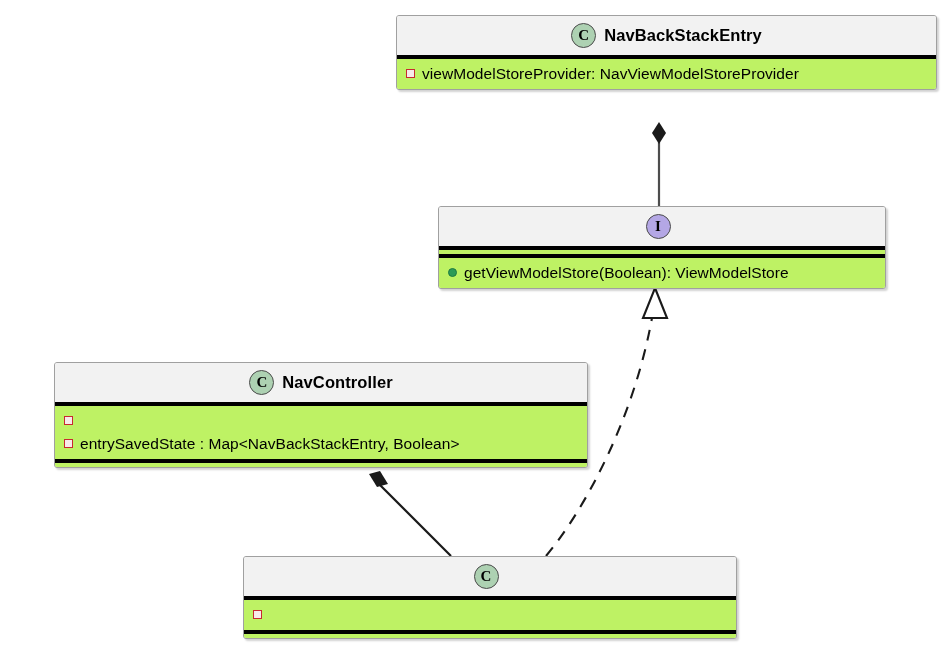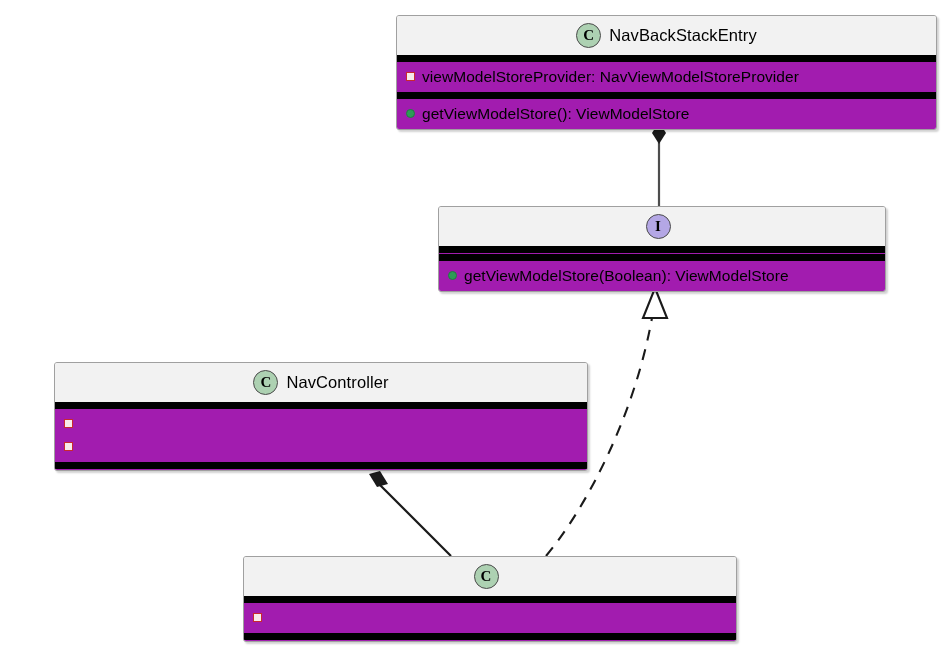--- a/index.html
+++ b/index.html
@@ -44,20 +44,21 @@
     justify-content: center;
     height: 39px;
     background: #f2f2f2;
     padding: 0 10px;
   }
   .uml-title {
     font-size: 16.5px;
     color: #000000;
     white-space: nowrap;
     letter-spacing: 0.1px;
+    font-weight: bold;
   }
   .uml-title.italic { font-style: italic; }
 
   .badge {
     width: 23px;
     height: 23px;
     border-radius: 50%;
     display: inline-flex;
     align-items: center;
     justify-content: center;
@@ -74,22 +75,22 @@
     font-family: "Liberation Serif", serif;
   }
   .badge.iface-badge {
     background: #b4a7e5;
     border: 1.4px solid #4b4b4b;
     font-family: "Liberation Serif", serif;
   }
 
   .uml-compartment {
     box-sizing: border-box;
-    border-top: 7px solid #000000;
-    background: #a21caf;
+    border-top: 4px solid #000000;
+    background: #bef264;
     padding: 3px 0 4px 0;
   }
   .uml-compartment.empty {
     height: 8px;
     padding: 0;
   }
   .uml-row {
     display: flex;
     align-items: center;
     height: 23px;
@@ -151,26 +152,20 @@
     <div class="uml-header">
       <span class="badge class-badge">C</span>
       <span class="uml-title">NavBackStackEntry</span>
     </div>
     <div class="uml-compartment">
       <div class="uml-row">
         <span class="vis private"></span>
         <span class="label">viewModelStoreProvider: NavViewModelStoreProvider</span>
       </div>
     </div>
-    <div class="uml-compartment">
-      <div class="uml-row">
-        <span class="vis public"></span>
-        <span class="label">getViewModelStore(): ViewModelStore</span>
-      </div>
-    </div>
   </div>
 
   <div class="uml-box" style="left:438px; top:206px; width:448px;">
     <div class="uml-header">
       <span class="badge iface-badge">I</span>
     </div>
     <div class="uml-compartment empty"></div>
     <div class="uml-compartment">
       <div class="uml-row">
         <span class="vis public"></span>
@@ -183,20 +178,21 @@
     <div class="uml-header">
       <span class="badge class-badge">C</span>
       <span class="uml-title">NavController</span>
     </div>
     <div class="uml-compartment">
       <div class="uml-row">
         <span class="vis private"></span>
       </div>
       <div class="uml-row">
         <span class="vis private"></span>
+        <span class="label">entrySavedState : Map&lt;NavBackStackEntry, Boolean&gt;</span>
       </div>
     </div>
     <div class="uml-compartment empty"></div>
   </div>
 
   <div class="uml-box" style="left:243px; top:556px; width:494px;">
     <div class="uml-header">
       <span class="badge class-badge">C</span>
     </div>
     <div class="uml-compartment">

